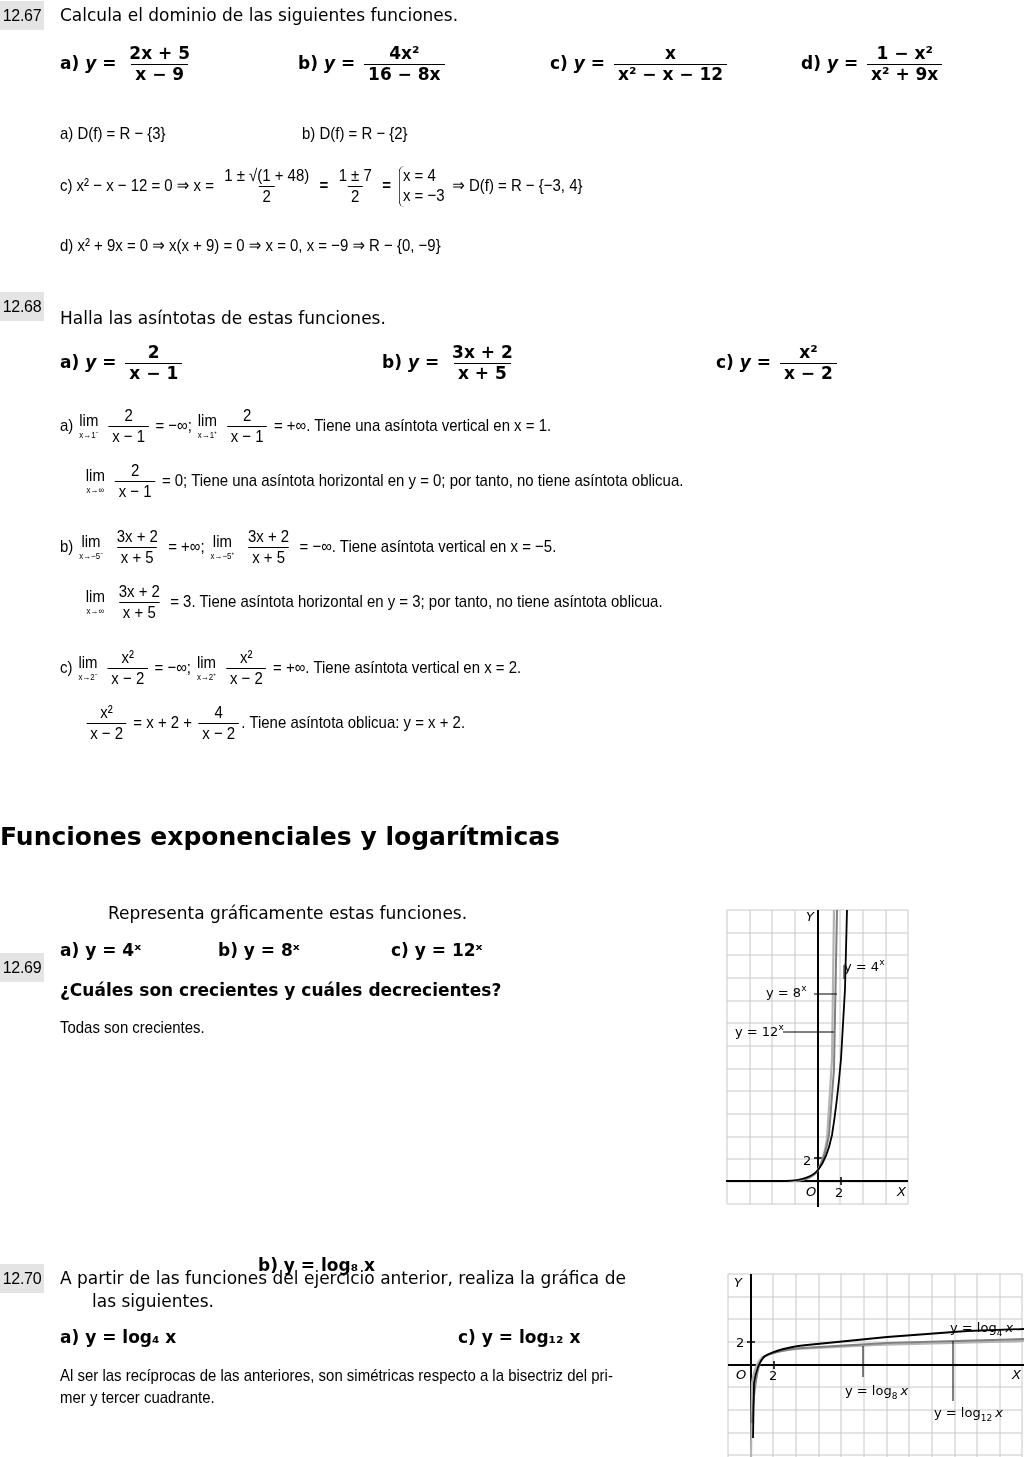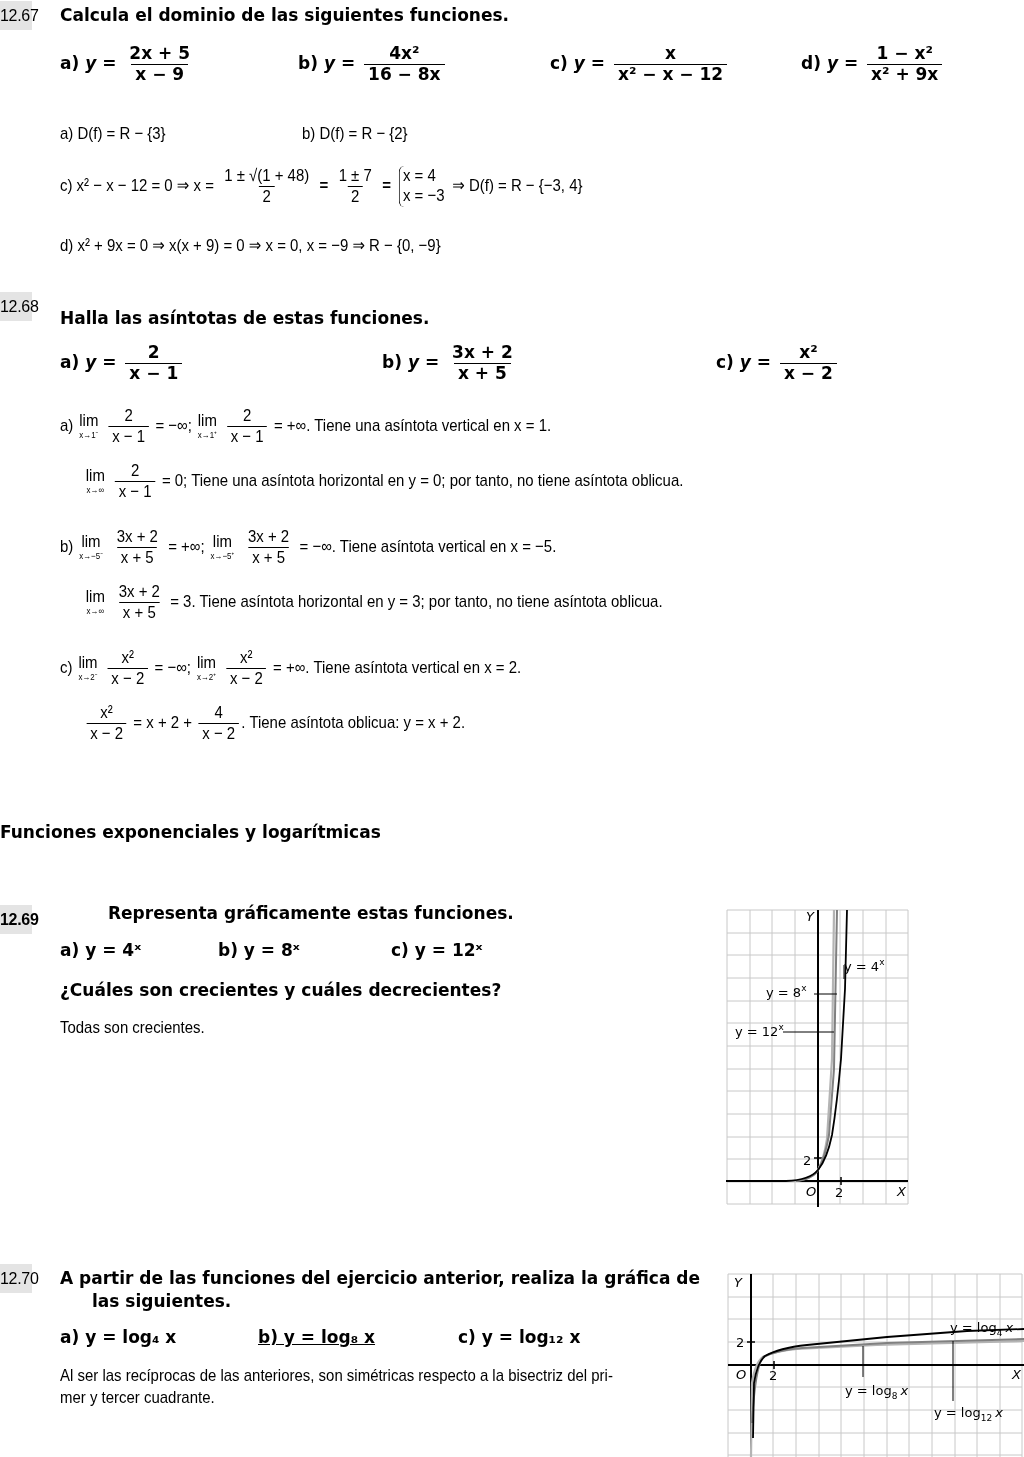--- a/index.html
+++ b/index.html
@@ -1,23 +1,23 @@
 <!DOCTYPE html>
 <html><head>
 <meta charset="utf-8">
 <style>
   html, body { margin:0; padding:0; background:#ffffff; }
   body { width:1024px; height:1457px; position:relative; overflow:hidden;
          font-family:"DejaVu Sans", sans-serif; color:#000; }
   .abs { position:absolute; white-space:nowrap; }
-  .num { position:absolute; left:0; width:32px; height:29px; background:#e4e4e4;
+  .num { position:absolute; left:0; width:44px; height:29px; background:#e4e4e4;
          font-family:"Liberation Sans", sans-serif; font-size:16px; line-height:29px;
          text-align:center; letter-spacing:-0.3px; }
-  .title { position:absolute; left:60px; font-weight:bold; font-size:17px; line-height:29px; }
-  .sect { position:absolute; left:0; top:822px; font-weight:bold; font-size:17px; }
+  .title { position:absolute; left:60px; font-weight:normal; font-size:17px; line-height:29px; }
+  .sect { position:absolute; left:0; top:822px; font-weight:bold; font-size:25px; }
   .enun { font-weight:bold; font-size:17px; }
   .enun i { font-style:italic; }
   .sol { font-family:"Liberation Sans", sans-serif; font-size:17px; transform:scaleX(0.88); transform-origin:left center; }
   .frac { display:inline-flex; flex-direction:column; align-items:center; vertical-align:middle; margin:0 3px; }
   .frac .n { padding:0 4px; line-height:1.15; }
   .frac .d { padding:0 4px; line-height:1.15; border-top:1.6px solid #000; }
   .lim { display:inline-flex; flex-direction:column; align-items:center; vertical-align:middle; margin:0 4px 0 2px; line-height:1; }
   .lim .l { font-size:17px; }
   .lim .s { font-size:9px; margin-top:2px; }
   .brace { display:inline-flex; flex-direction:column; vertical-align:middle; border-left:1.4px solid #000; border-radius:6px 0 0 6px; padding-left:4px; line-height:1.2; margin:0 4px; }
@@ -210,21 +210,21 @@
     </span>
   <span>= x + 2 +</span>
   <span class="frac">
       <span class="n">4</span>
       <span class="d">x − 2</span>
     </span><span>. Tiene asíntota oblicua: y = x + 2.</span>
 </div>
 
 <div class="sect">Funciones exponenciales y logarítmicas</div>
 
-<div class="num" style="top:905px;font-weight:bold;">12.69</div>
+<div class="num" style="top:953px;">12.69</div>
 <div class="title" style="top:899px;margin-left:48px;">Representa gráficamente estas funciones.</div>
 <div class="abs enun" style="left:60px; top:940px;">a)  y = 4ˣ</div>
 <div class="abs enun" style="left:218px; top:940px;">b)  y = 8ˣ</div>
 <div class="abs enun" style="left:391px; top:940px;">c)  y = 12ˣ</div>
 <div class="abs enun" style="left:60px; top:980px;">¿Cuáles son crecientes y cuáles decrecientes?</div>
 <div class="abs sol" style="left:60px; top:1018px;">Todas son crecientes.</div>
 
 <div class="chart" style="left:726px; top:909px;">
   <svg width="184" height="298" viewBox="0 0 184 298">
     <g stroke="#c8c8c8" stroke-width="1">
@@ -275,21 +275,21 @@
     <text class="ctext" x="118" y="62" font-size="12"><tspan>y = 4</tspan><tspan dy="-6" font-size="9">x</tspan></text>
     <text class="ctext" x="40" y="88" font-size="12"><tspan>y = 8</tspan><tspan dy="-6" font-size="9">x</tspan></text>
     <text class="ctext" x="9" y="127" font-size="12"><tspan>y = 12</tspan><tspan dy="-6" font-size="9">x</tspan></text>
   </svg>
 </div>
 
 <div class="num" style="top:1264px;">12.70</div>
 <div class="title" style="top:1264px;">A partir de las funciones del ejercicio anterior, realiza la gráfica de</div>
 <div class="title" style="top:1287px;margin-left:32px;">las siguientes.</div>
 <div class="abs enun" style="left:60px; top:1327px;">a)  y = log₄ x</div>
-<div class="abs enun" style="left:258px; top:1327px;text-decoration:underline;">b)  y = log₈ x</div>
+<div class="abs enun" style="left:258px; top:1255px;">b)  y = log₈ x</div>
 <div class="abs enun" style="left:458px; top:1327px;">c)  y = log₁₂ x</div>
 <div class="abs sol" style="left:60px; top:1366px;">Al ser las recíprocas de las anteriores, son simétricas respecto a la bisectriz del pri-</div>
 <div class="abs sol" style="left:60px; top:1388px;">mer y tercer cuadrante.</div>
 
 <div class="chart" style="left:727px; top:1273px;">
   <svg width="297" height="184" viewBox="0 0 297 184">
     <g stroke="#c8c8c8" stroke-width="1">
       <line x1="1" y1="1" x2="1" y2="184"></line>
         <line x1="24" y1="1" x2="24" y2="184"></line>
         <line x1="46" y1="1" x2="46" y2="184"></line>

